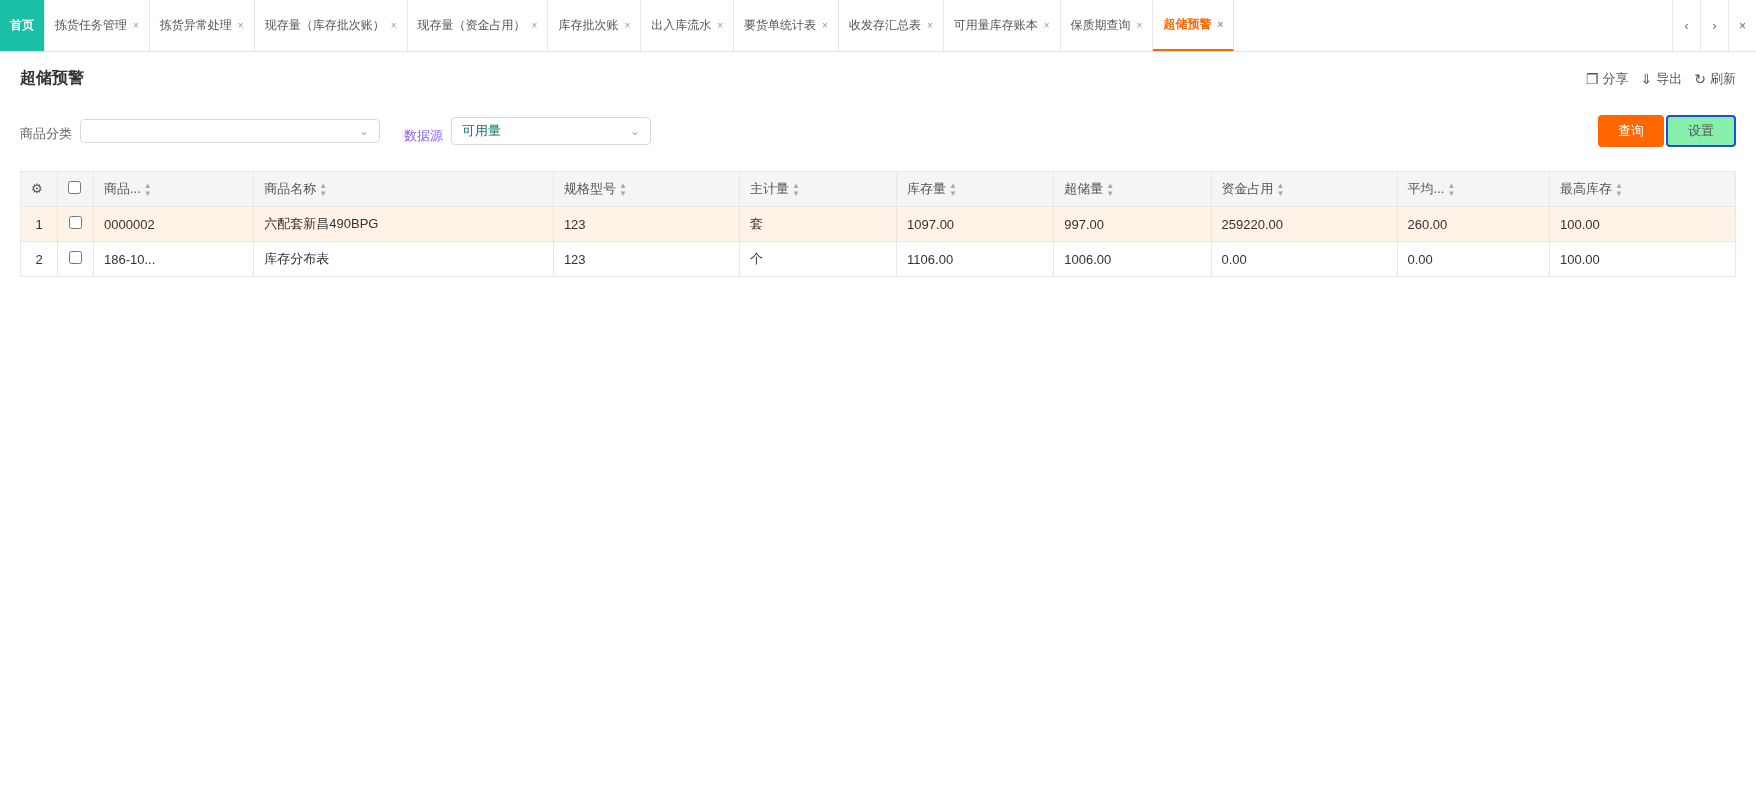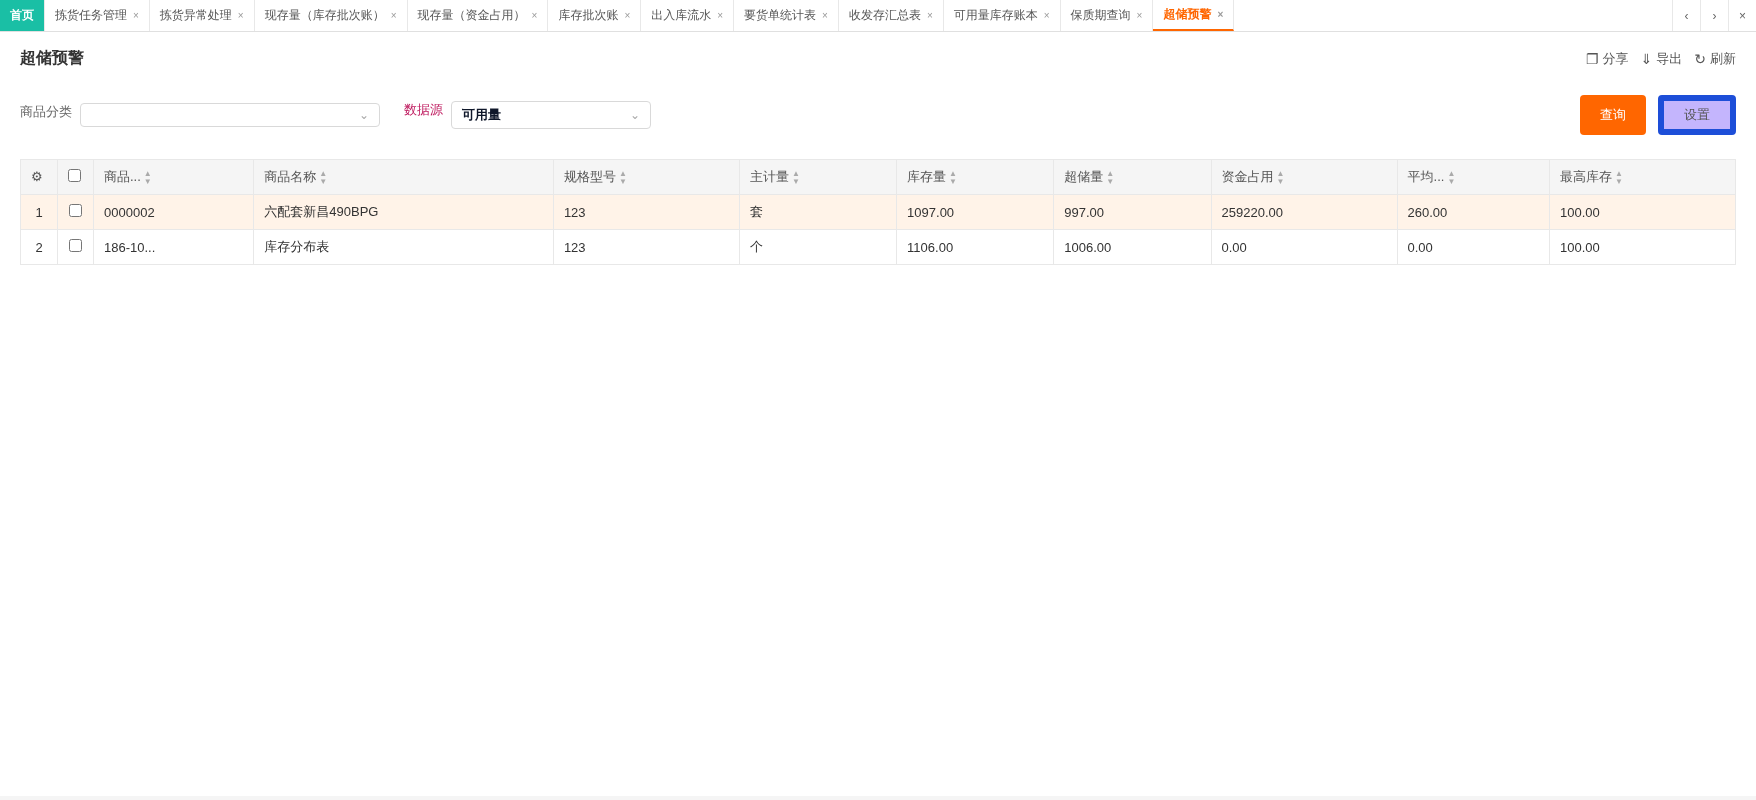--- a/index.html
+++ b/index.html
@@ -4,21 +4,21 @@
   <style>
     * { box-sizing: border-box; margin: 0; padding: 0; }
     body { font-family: 'Microsoft YaHei', Arial, sans-serif; font-size: 13px; background: #f5f5f5; color: #333; }
 
     
     .top-nav {
       display: flex;
       align-items: center;
       background: #fff;
       border-bottom: 1px solid #e0e0e0;
-      height: 32px;
+      height: 52px;
       overflow: hidden;
     }
     .nav-tab {
       display: flex;
       align-items: center;
       padding: 0 10px;
       height: 100%;
       white-space: nowrap;
       cursor: pointer;
       font-size: 12px;
@@ -97,21 +97,21 @@
     
     .filter-bar {
       display: flex;
       align-items: center;
       gap: 24px;
       margin-bottom: 14px;
       padding: 10px 0;
     }
     .filter-item {
       display: flex;
-      align-items: flex-start;
+      align-items: flex-end;
       gap: 8px;
     }
     .filter-label {
       color: #666;
       font-size: 13px;
       white-space: nowrap;
     }
     .filter-select {
       display: flex;
       align-items: center;
@@ -129,43 +129,43 @@
     .btn-query {
       background: #f60;
       color: #fff;
       border: none;
       border-radius: 4px;
       padding: 6px 20px;
       cursor: pointer;
       font-size: 13px;
     }
     .btn-settings {
-      background: #c4b5fd;
+      background: #86efac;
       color: #555;
-      border: 6px solid #1d4ed8;
+      border: 2px solid #1d4ed8;
       border-radius: 4px;
       padding: 5px 20px;
       cursor: pointer;
       font-size: 13px;
     }
     .filter-right {
       margin-left: auto;
       display: flex;
-      gap: 12px;
+      gap: 2px;
       border-radius: 8px;
     }
 
     
     .datasource-label {
-      color: #be185d;
+      color: #8b5cf6;
       font-size: 13px;
     }
     .datasource-value {
-      color: #0f172a;
-      font-weight: bold;
+      color: #0f766e;
+      font-weight: normal;
     }
 
     
     .data-table {
       width: 100%;
       border-collapse: collapse;
       font-size: 13px;
     }
     .data-table th {
       background: #f5f5f5;

